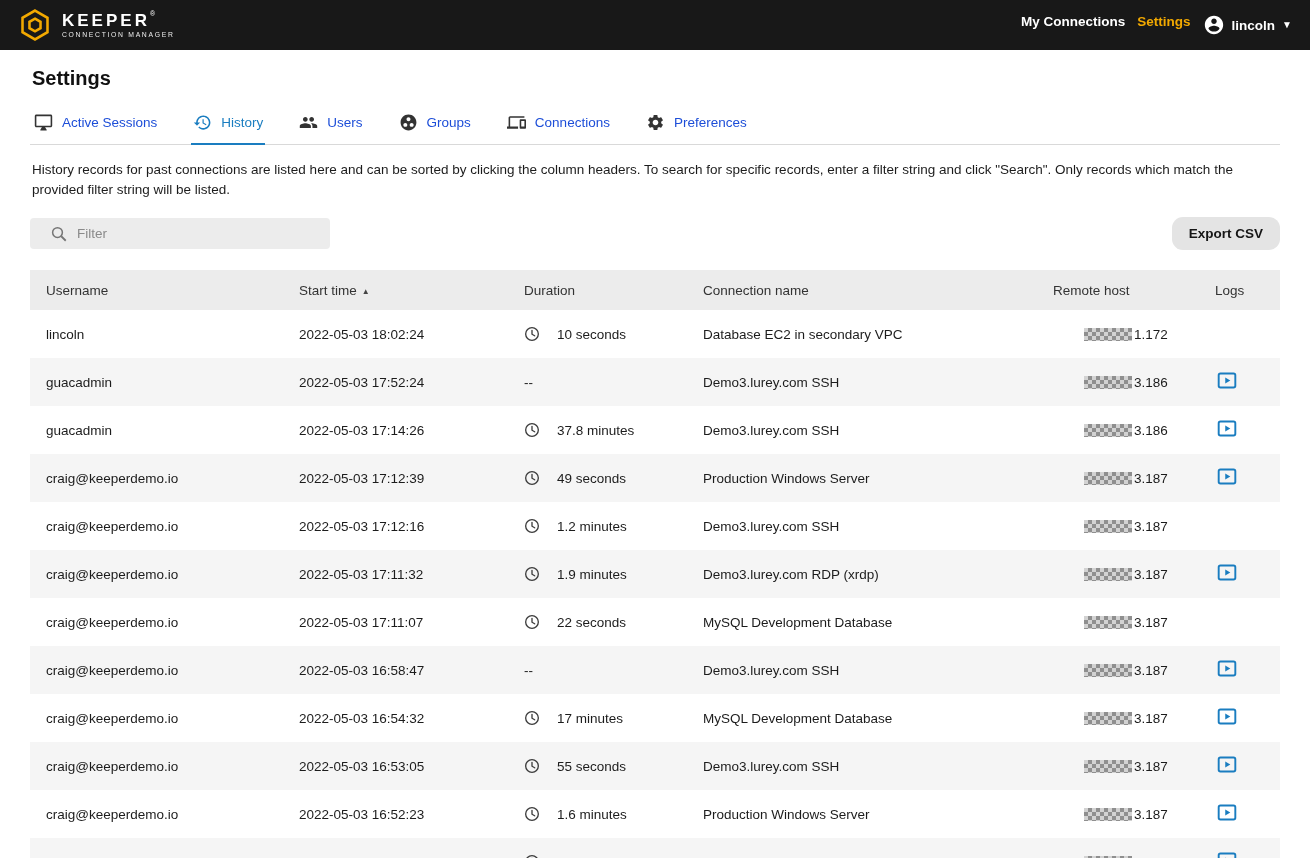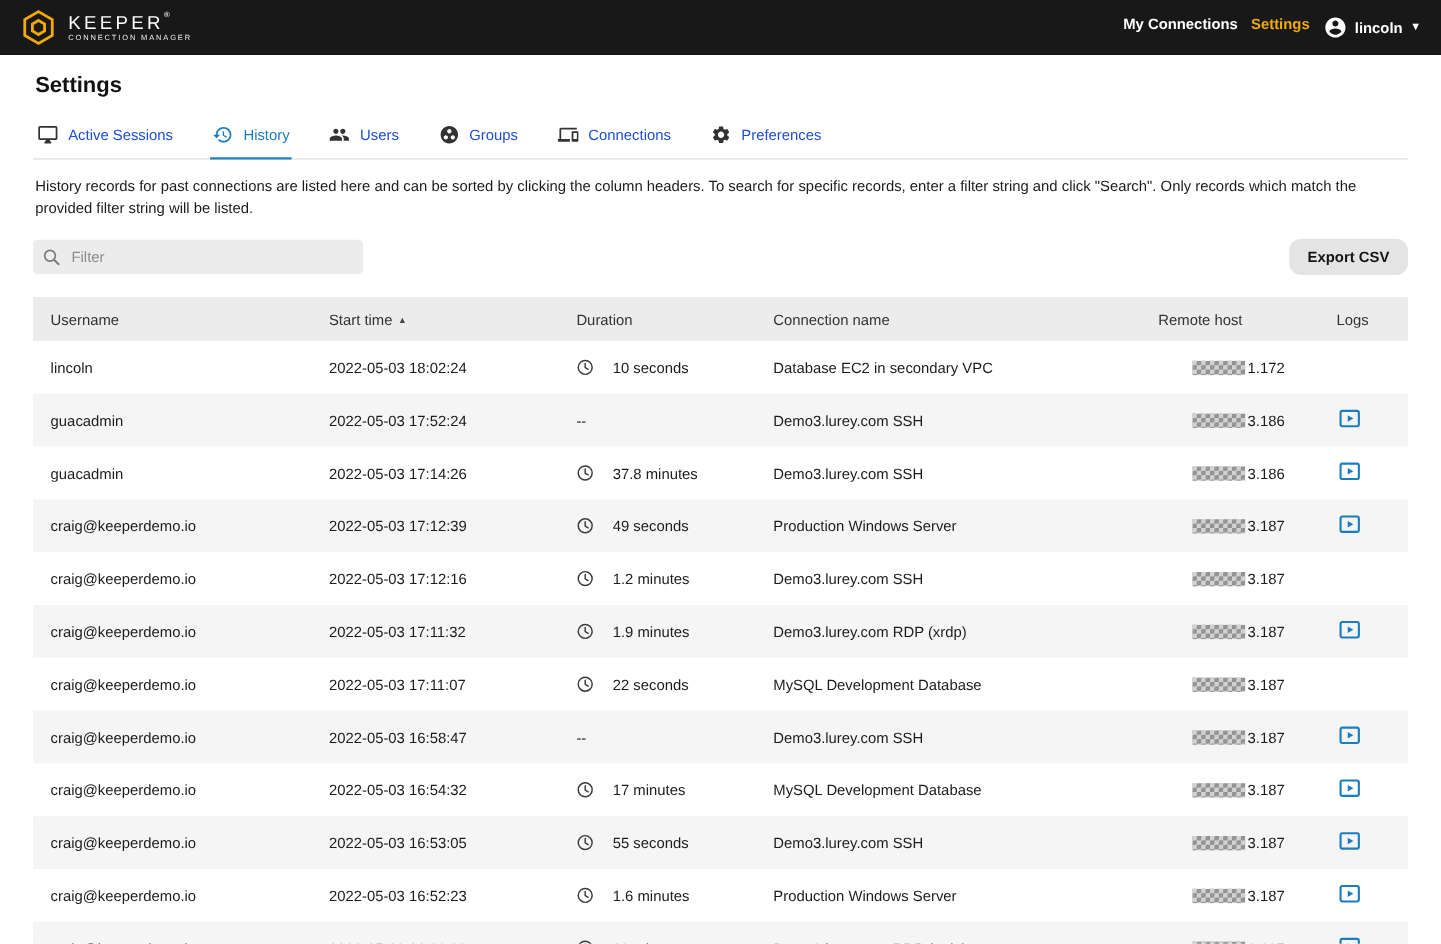--- a/index.html
+++ b/index.html
@@ -15,21 +15,21 @@
   .topbar {
     height: 50px;
     background: var(--topbar-bg, #181818);
     display: flex;
     align-items: center;
     padding: 0 18px;
   }
   .brand { display: flex; align-items: center; gap: 10px; cursor: pointer; }
   .logo { display: inline-flex; color: var(--gold); }
   .brand-text { color: #fff; line-height: 1; }
-  .brand-name { font-size: 17px; font-weight: normal; letter-spacing: 3px; }
+  .brand-name { font-size: 17px; font-weight: bold; letter-spacing: 3px; }
   .brand-reg { font-size: 7px; vertical-align: top; position: relative; top: -2px; }
   .brand-sub { font-size: 6.8px; letter-spacing: 1.7px; margin-top: 3px; color: #eee; }
   .topnav { margin-left: auto; display: flex; align-items: flex-start; gap: 12px; }
   .nav-link { color: #fff; font-weight: bold; font-size: 13.5px; cursor: pointer; text-decoration: none; }
   .nav-link.active { color: var(--gold); }
   .user-menu { display: flex; align-items: center; gap: 7px; color: #fff; font-weight: bold; cursor: pointer; }
   .avatar { display: inline-flex; color: #fff; }
   .chevron { font-size: 10px; line-height: 1; }
 
   
@@ -51,21 +51,21 @@
   .tab.active .tab-icon { color: var(--blue); }
   .tab.active { border-bottom-color: var(--blue); }
 
   .desc { margin: 15px 2px 17px; line-height: 20px; color: #1c1c1c; }
 
   .filter-row { display: flex; align-items: center; justify-content: space-between; margin-bottom: 20px; }
   .filter-box {
     width: 300px; height: 31px;
     background: #ececec; border-radius: 4px;
     display: flex; align-items: center; gap: 9px;
-    padding: 0 8px; cursor: text;
+    padding: 0 20px; cursor: text;
   }
   .search-ic { display: inline-flex; color: #767676; }
   .filter-input {
     flex: 1; border: none; outline: none; background: transparent;
     font-size: 13.5px; color: #444; font-family: inherit;
   }
   .filter-input::placeholder { color: #8a8a8a; }
   .export-btn {
     background: #e4e4e4; border: none; border-radius: 11px;
     padding: 9px 17px; font-weight: bold; font-size: 13.5px;

